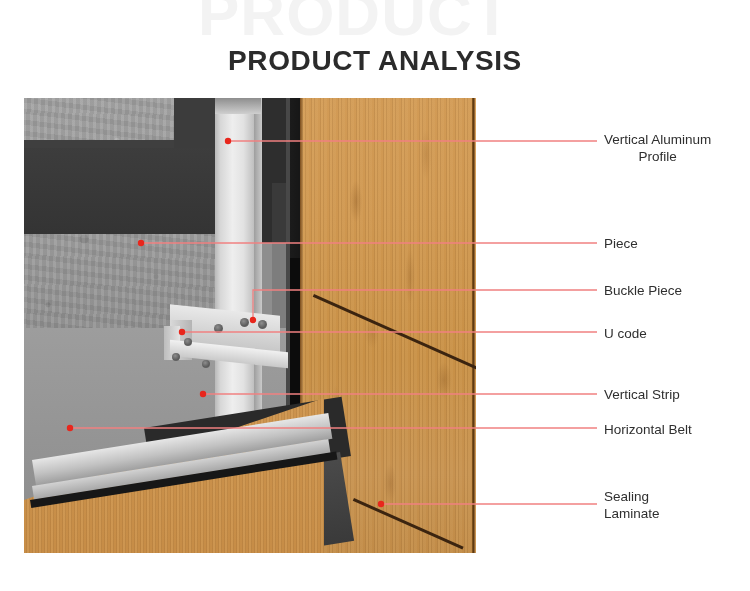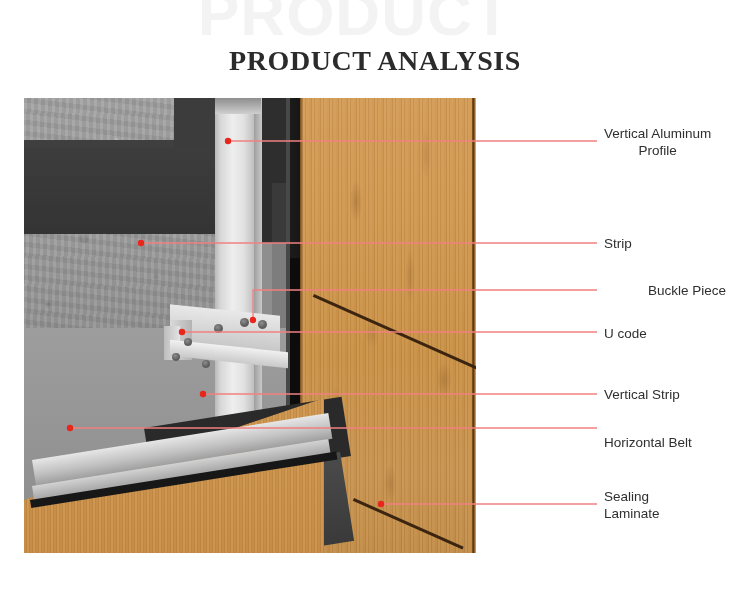--- a/index.html
+++ b/index.html
@@ -33,21 +33,20 @@
   #title {
     position: absolute;
     left: 0; top: 45px;
     width: 750px;
     text-align: center;
     font-size: 28px;
     font-weight: 700;
     letter-spacing: 0.6px;
     color: #2b2b2b;
     z-index: 3;
-    font-family: Liberation Serif, serif;
   }
 
   
   #photo {
     position: absolute;
     left: 24px; top: 98px;
     width: 476px; height: 470px;
     overflow: hidden;
     z-index: 2;
     background: #8f8f8f;
@@ -362,21 +361,21 @@
     <g>
       <path d="M 70 428 L 597 428" stroke="#f08080" stroke-width="1.3" fill="none"></path>
       <circle cx="70" cy="428" r="3.2" fill="#e8261c"></circle>
     </g>
     <g>
       <path d="M 381 504 L 597 504" stroke="#f08080" stroke-width="1.3" fill="none"></path>
       <circle cx="381" cy="504" r="3.2" fill="#e8261c"></circle>
     </g>
   </svg>
 
-<div class="callout-label cl-center" style="left: 604px; top: 125px;">Vertical Aluminum
+<div class="callout-label cl-center" style="left: 604px; top: 131px;">Vertical Aluminum
 Profile</div>
-<div class="callout-label" style="left: 604px; top: 235px;">Strip</div>
-<div class="callout-label" style="left: 604px; top: 282px; margin-left: 44px;">Buckle Piece</div>
+<div class="callout-label" style="left: 604px; top: 235px;">Piece</div>
+<div class="callout-label" style="left: 604px; top: 282px;">Buckle Piece</div>
 <div class="callout-label" style="left: 604px; top: 325px;">U code</div>
 <div class="callout-label" style="left: 604px; top: 386px;">Vertical Strip</div>
-<div class="callout-label" style="left: 604px; top: 421px; margin-top: 13px;">Horizontal Belt</div>
+<div class="callout-label" style="left: 604px; top: 421px;">Horizontal Belt</div>
 <div class="callout-label" style="left: 604px; top: 488px;">Sealing
 Laminate</div>
 
 </body></html>

